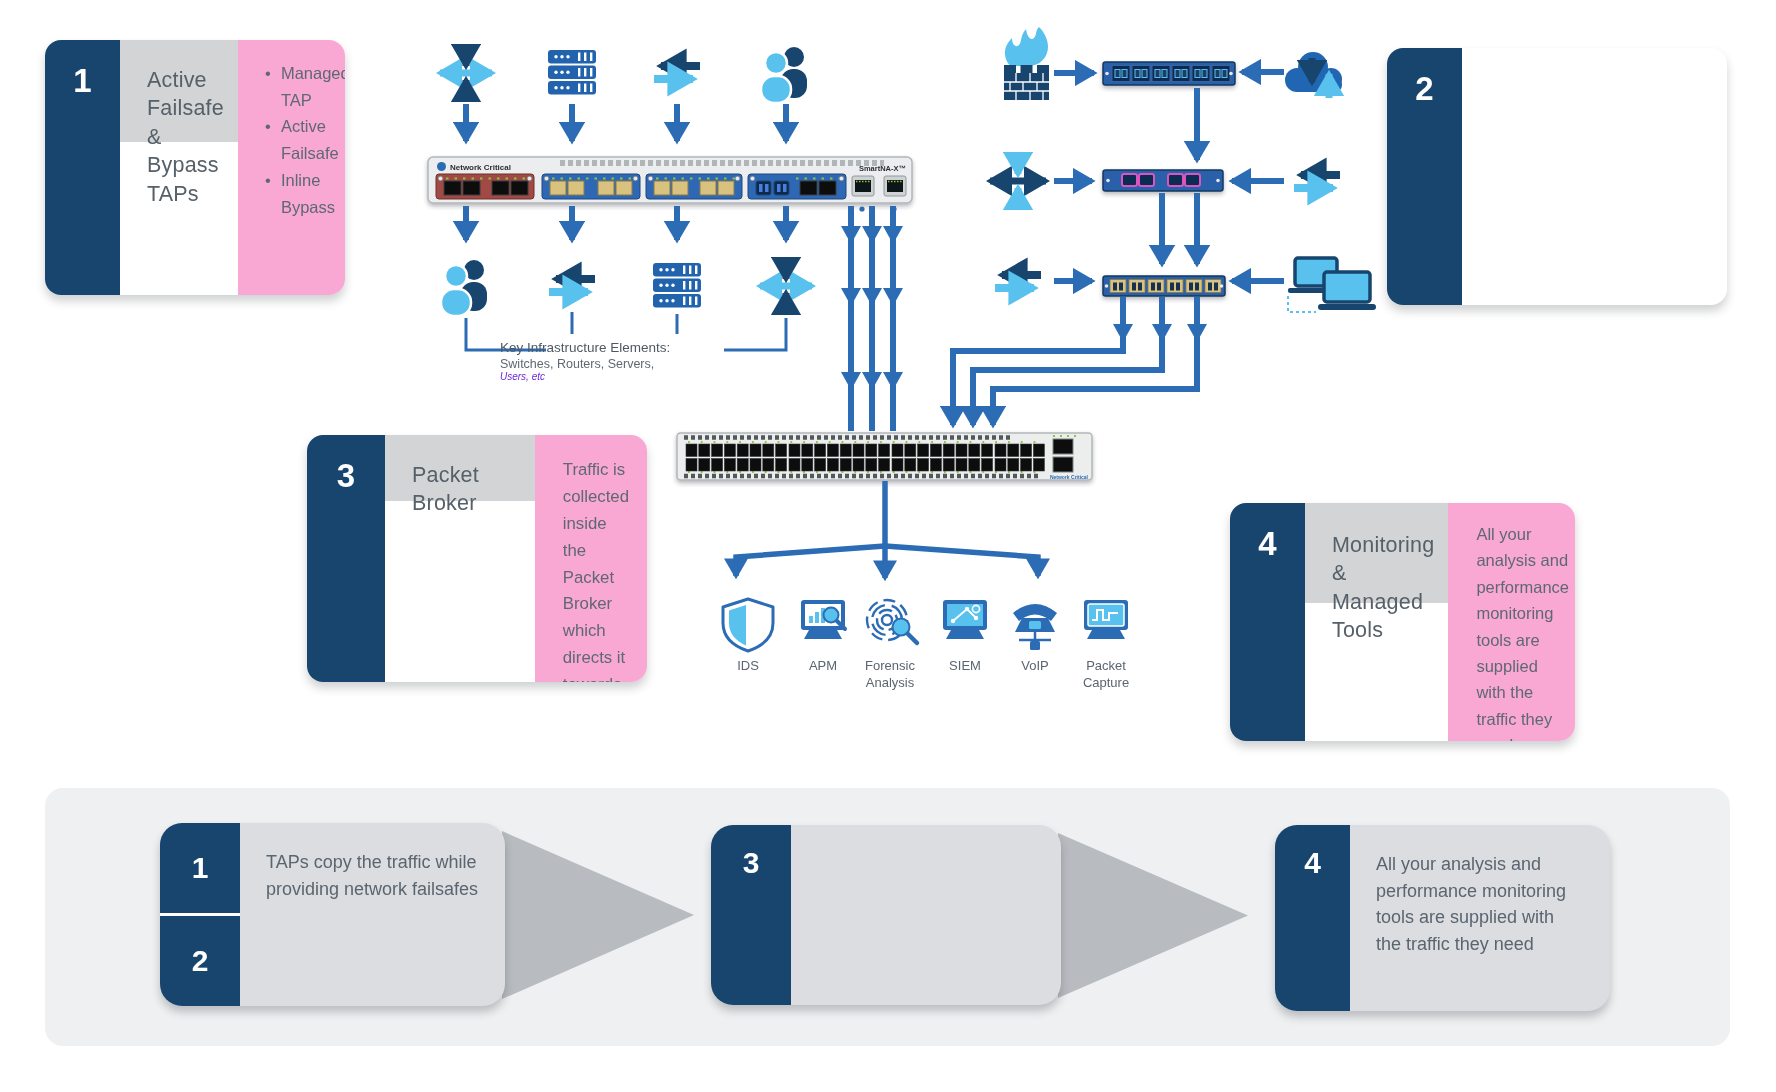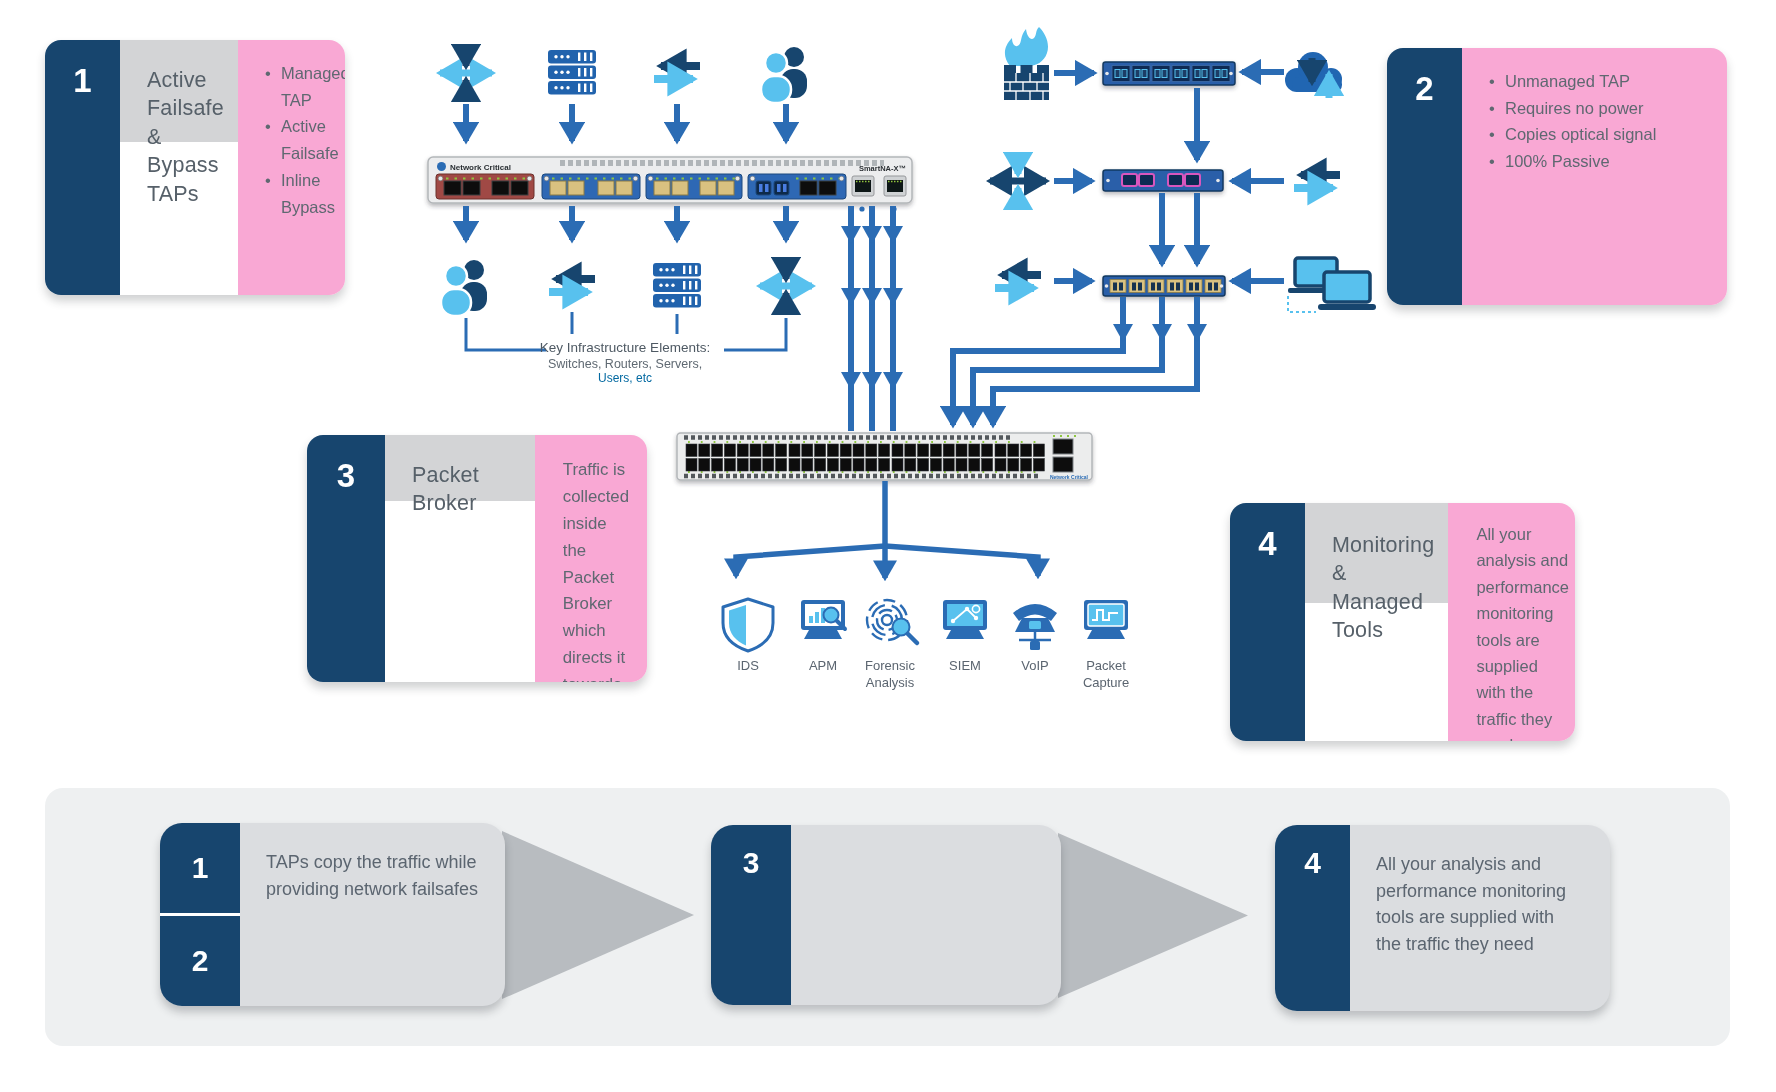--- a/index.html
+++ b/index.html
@@ -24,24 +24,24 @@
   .callout .content{flex:1;display:flex;flex-direction:row;}
   .callout .head{background:#d3d4d6;color:#566069;font-size:21.5px;line-height:1.32;
                  padding:26px 14px 0 27px;letter-spacing:.2px;}
   .callout .bodytxt{background:#f9a8d4;flex:1;color:#5f6871;}
   ul.bullets{margin:0;padding:20px 12px 0 27px;list-style:none;font-size:16.5px;line-height:1.62;}
   ul.bullets li{position:relative;padding-left:16px;}
   ul.bullets li::before{content:"\2022";position:absolute;left:0;color:#5f6871;}
   .para{padding:22px 18px 0 28px;font-size:16.8px;line-height:1.6;}
 
   
-  .infra-note{position:absolute;left:500px;top:340px;width:250px;text-align:center;}
+  .infra-note{position:absolute;left:500px;top:340px;width:250px;}
   .infra-note .l1{font-size:13.5px;color:#4e5963;}
   .infra-note .l2{font-size:12.5px;color:#5f6972;margin-top:2px;}
-  .infra-note .l3{font-size:12px;color:#0369a1;}
+  .infra-note .l3{font-size:10px;color:#6d28d9;font-style:italic;}
   .tool-label{position:absolute;width:110px;text-align:center;font-size:13px;line-height:1.3;color:#5b6570;top:658px;}
 
   
   .bottom-band{position:absolute;left:45px;top:788px;width:1685px;height:258px;
                background:#eef0f1;border-radius:18px;}
   .tri{position:absolute;background:#b8bcc0;clip-path:polygon(0 0,100% 50%,0 100%);}
   .step-card{position:absolute;display:flex;border-radius:22px;overflow:hidden;background:#dbdde0;
              box-shadow:0 6px 9px rgba(40,45,50,.25);}
   .step-num{flex:none;background:#17456e;color:#fff;display:flex;flex-direction:column;}
   .step-num .cell{flex:1;display:flex;align-items:center;justify-content:center;
@@ -528,28 +528,20 @@
         <li>Active Failsafe</li>
         <li>Inline Bypass</li>
       </ul>
     </div>
   </div>
 </div>
 
 <div class="callout" style="left:1387px;top:48px;width:340px;height:257px;">
   <div class="num">2</div>
   <div class="content">
-    <div class="bodytxt">
-      <ul class="bullets">
-        <li>Unmanaged TAP</li>
-        <li>Requires no power</li>
-        <li>Copies optical signal</li>
-        <li>100% Passive</li>
-      </ul>
-    </div>
   </div>
 </div>
 
 <div class="callout" style="left:307px;top:435px;width:340px;height:247px;">
   <div class="num" style="width:78px;">3</div>
   <div class="content">
     <div class="head" style="height:40px;">
       <div>Packet Broker</div>
     </div>
     <div class="bodytxt">

